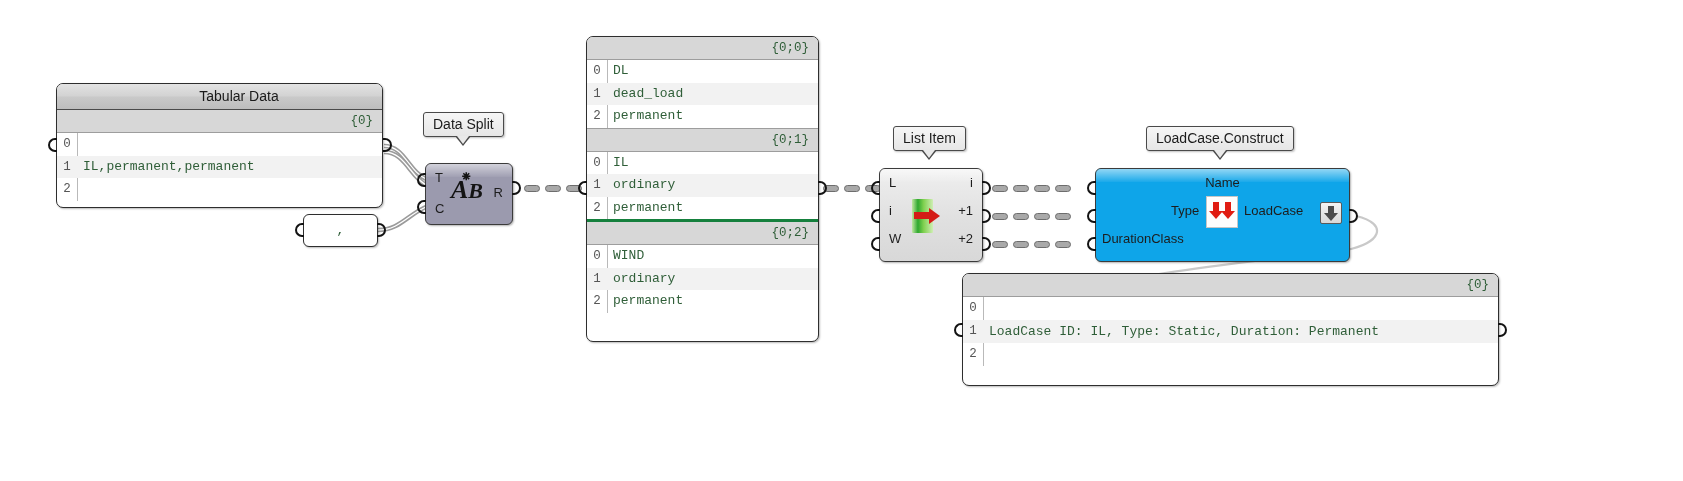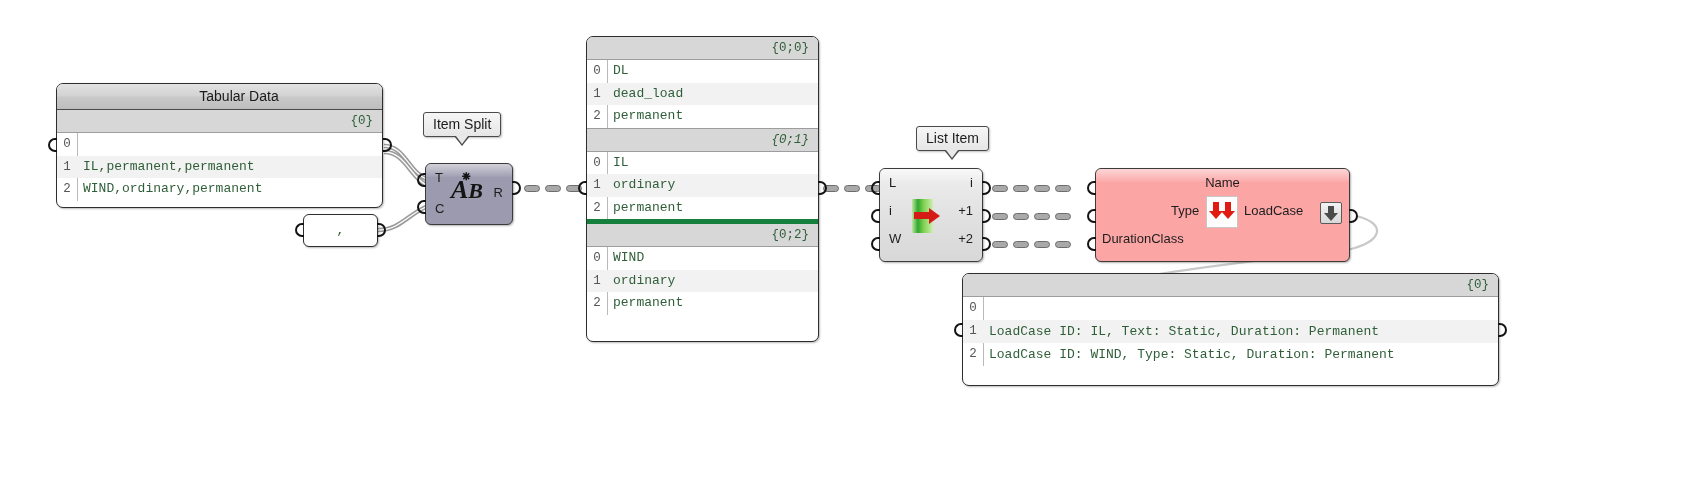--- a/index.html
+++ b/index.html
@@ -70,21 +70,21 @@
     box-shadow:1px 1px 2px rgba(0,0,0,.30);
     overflow:hidden;
   }
   .comp .cap{
     position:absolute;left:0;right:0;top:0;height:13px;
     background:linear-gradient(to bottom,rgba(255,255,255,.55),rgba(255,255,255,.05));
     pointer-events:none;
   }
   .comp.violet{background:#9b9aae;}
   .comp.gray{background:linear-gradient(to bottom,#efefef 0%,#e0e0e0 55%,#d8d8d8 100%);}
-  .comp.darkviolet{background:#fca5a5;}
+  .comp.darkviolet{background:#0ea5e9;}
 
   .pin{
     position:absolute;font-size:13px;color:#1d1d1d;
     font-family:"Liberation Sans", sans-serif;white-space:nowrap;
   }
   .pin.in{left:9px;}
   .pin.out{right:9px;text-align:right;}
 
   
   .nub{
@@ -217,37 +217,36 @@
       <div class="idx-rule"></div>
       <div class="row">
         <span class="idx">0</span>
       </div>
       <div class="row alt">
         <span class="idx">1</span>
         <span class="val">IL,permanent,permanent</span>
       </div>
       <div class="row">
         <span class="idx">2</span>
-        <span class="val">WIND,ordinary,permanent</span>
       </div>
     </div>
   </div>
   <div class="nub" style="left:48px;top:138px;"></div>
   <div class="nub o" style="left:383px;top:138px;"></div>
 
   <div class="panel" style="left:303px;top:214px;width:75px;height:33px;border-radius:6px;">
     <div style="position:absolute;left:0;right:0;top:0;bottom:0;display:flex;align-items:center;justify-content:center;">
       <span style="font-family:'Liberation Mono',monospace;font-size:13px;color:#2f5e38;">,</span>
     </div>
   </div>
   <div class="nub" style="left:295px;top:223px;"></div>
   <div class="nub o" style="left:377px;top:223px;"></div>
 
   <div class="balloon" style="left:423px;top:112px;">
-    <div class="bx">Item Split</div>
+    <div class="bx">Data Split</div>
     <div class="tail"></div>
   </div>
 
   <div class="comp violet" style="left:425px;top:163px;width:88px;height:62px;">
     <div class="cap"></div>
     <span class="pin in" style="top:6px;">T</span>
     <span class="pin in" style="top:37px;">C</span>
     <span class="pin out" style="top:21px;">R</span>
     <span class="ico-ab" style="left:25px;top:11px;">
       <span class="spark">⁕</span>A<span style="font-size:22px;">B</span>
@@ -271,40 +270,40 @@
       <div class="row alt">
         <span class="idx">1</span>
         <span class="val">dead_load</span>
       </div>
       <div class="row">
         <span class="idx">2</span>
         <span class="val">permanent</span>
       </div>
     </div>
 
-    <div class="path-row" style="border-top:1px solid #9d9d9d;font-style:italic;">
+    <div class="path-row" style="border-top:1px solid #9d9d9d;">
       <span class="pth">{0;1}</span>
     </div>
     <div class="rows">
       <div class="idx-rule"></div>
       <div class="row">
         <span class="idx">0</span>
         <span class="val">IL</span>
       </div>
       <div class="row alt">
         <span class="idx">1</span>
         <span class="val">ordinary</span>
       </div>
       <div class="row">
         <span class="idx">2</span>
         <span class="val">permanent</span>
       </div>
     </div>
 
-    <div class="path-row" style="border-top:5px solid #15803d;">
+    <div class="path-row" style="border-top:3px solid #15803d;">
       <span class="pth">{0;2}</span>
     </div>
     <div class="rows">
       <div class="idx-rule"></div>
       <div class="row">
         <span class="idx">0</span>
         <span class="val">WIND</span>
       </div>
       <div class="row alt">
         <span class="idx">1</span>
@@ -312,21 +311,21 @@
       </div>
       <div class="row">
         <span class="idx">2</span>
         <span class="val">permanent</span>
       </div>
     </div>
   </div>
   <div class="nub" style="left:578px;top:181px;"></div>
   <div class="nub o" style="left:818px;top:181px;"></div>
 
-  <div class="balloon" style="left:916px;top:126px;">
+  <div class="balloon" style="left:893px;top:126px;">
     <div class="bx">List Item</div>
     <div class="tail"></div>
   </div>
 
   <div class="comp gray" style="left:879px;top:168px;width:104px;height:94px;">
     <div class="cap"></div>
     <span class="pin in" style="top:6px;">L</span>
     <span class="pin in" style="top:34px;">i</span>
     <span class="pin in" style="top:62px;">W</span>
     <span class="pin out" style="top:6px;">i</span>
@@ -337,20 +336,24 @@
       <span class="arw"></span>
     </span>
   </div>
   <div class="nub" style="left:871px;top:181px;"></div>
   <div class="nub" style="left:871px;top:209px;"></div>
   <div class="nub" style="left:871px;top:237px;"></div>
   <div class="nub o" style="left:982px;top:181px;"></div>
   <div class="nub o" style="left:982px;top:209px;"></div>
   <div class="nub o" style="left:982px;top:237px;"></div>
 
+  <div class="balloon" style="left:1146px;top:126px;">
+    <div class="bx">LoadCase.Construct</div>
+    <div class="tail"></div>
+  </div>
 
   <div class="comp darkviolet" style="left:1095px;top:168px;width:255px;height:94px;">
     <div class="cap"></div>
     <span class="pin in" style="left:0;right:0;top:6px;text-align:center;">Name</span>
     <span class="pin" style="left:75px;top:34px;">Type</span>
     <span class="pin in" style="left:6px;top:62px;">DurationClass</span>
     <span class="pin" style="left:148px;top:34px;">LoadCase</span>
     <span class="ico-lc" style="left:110px;top:27px;">
       <span class="a" style="left:6px;top:5px;height:10px;"></span>
       <span class="ah" style="left:2px;top:14px;"></span>
@@ -371,24 +374,23 @@
     <div class="path-row">
       <span class="pth">{0}</span>
     </div>
     <div class="rows">
       <div class="idx-rule"></div>
       <div class="row" style="height:23px;line-height:23px;">
         <span class="idx">0</span>
       </div>
       <div class="row alt" style="height:23px;line-height:23px;">
         <span class="idx">1</span>
-        <span class="val">LoadCase ID: IL, Text: Static, Duration: Permanent</span>
+        <span class="val">LoadCase ID: IL, Type: Static, Duration: Permanent</span>
       </div>
       <div class="row" style="height:23px;line-height:23px;">
         <span class="idx">2</span>
-        <span class="val">LoadCase ID: WIND, Type: Static, Duration: Permanent</span>
       </div>
     </div>
   </div>
   <div class="nub" style="left:954px;top:323px;"></div>
   <div class="nub o" style="left:1498px;top:323px;"></div>
 
 </div>
 
 </body></html>

